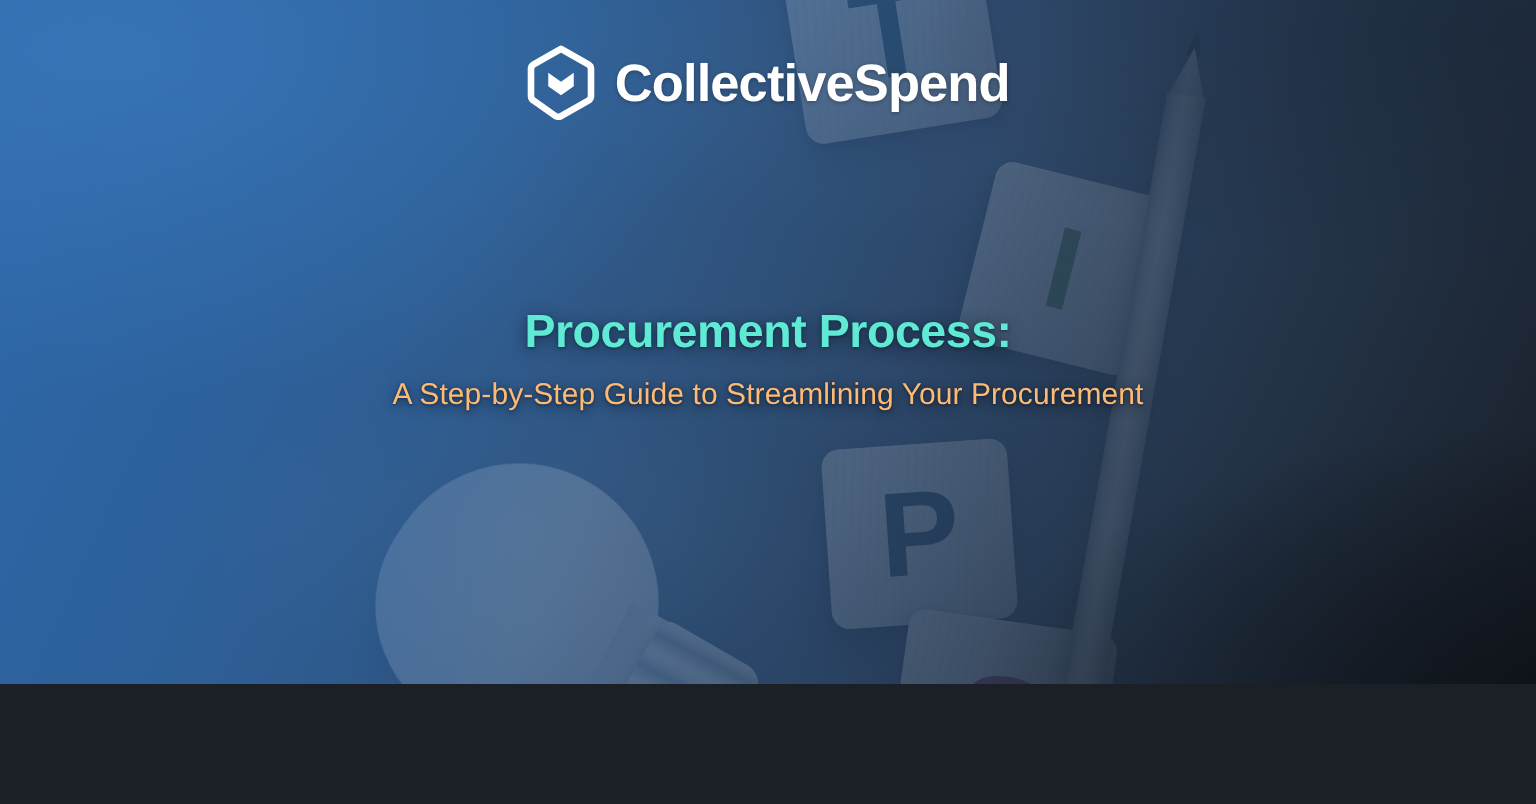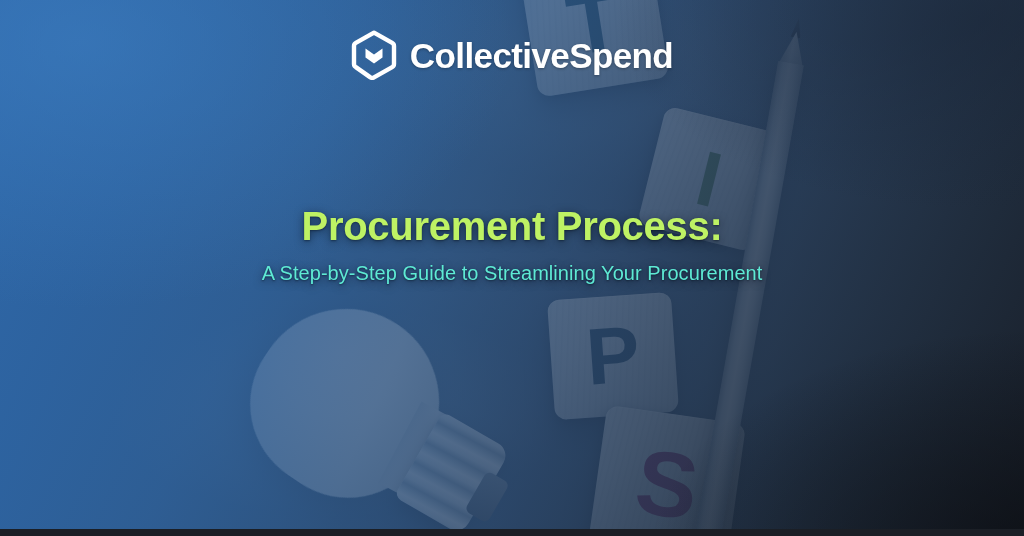--- a/index.html
+++ b/index.html
@@ -9,21 +9,21 @@
     background: #1b1f26;
   }
   body {
     font-family: "Liberation Sans", sans-serif;
   }
 
   
   .hero {
     position: relative;
     width: 1024px;
-    height: 529px;
+    height: 456px;
     overflow: hidden;
     background: #2f64a4;
     isolation: isolate;
   }
 
   
   .photo-layer {
     position: absolute;
     inset: 0;
     z-index: 1;
@@ -255,33 +255,33 @@
   .headline-wrap {
     position: absolute;
     top: 204px;
     left: 0;
     right: 0;
     text-align: center;
     padding: 0 40px;
   }
   .headline {
     margin: 0;
-    color: #bef264;
-    font-size: 40px;
+    color: #5eead4;
+    font-size: 31px;
     font-weight: 700;
     line-height: 1.12;
     letter-spacing: -0.3px;
     text-shadow: 0 2px 10px rgba(6,14,26,0.55), 0 1px 2px rgba(6,14,26,0.45);
   }
   .headline .l1,
   .headline .l2 { display: block; }
 
   .subheadline {
     margin: 12px 0 0 0;
-    color: #5eead4;
+    color: #fdba74;
     font-size: 20px;
     font-weight: 400;
     line-height: 1.25;
     letter-spacing: 0.05px;
     text-shadow: 0 2px 8px rgba(6,14,26,0.60), 0 1px 2px rgba(6,14,26,0.50);
   }
 </style>
 </head>
 <body>
 

